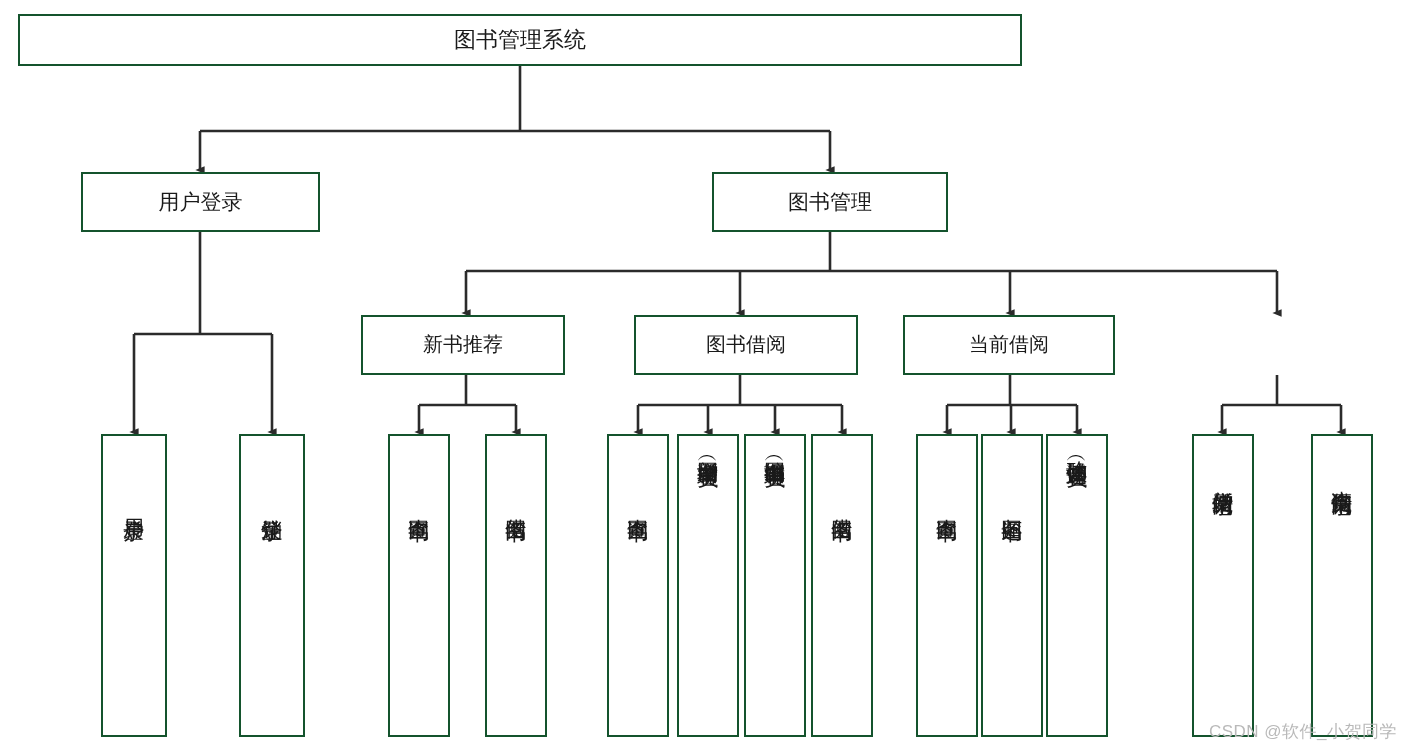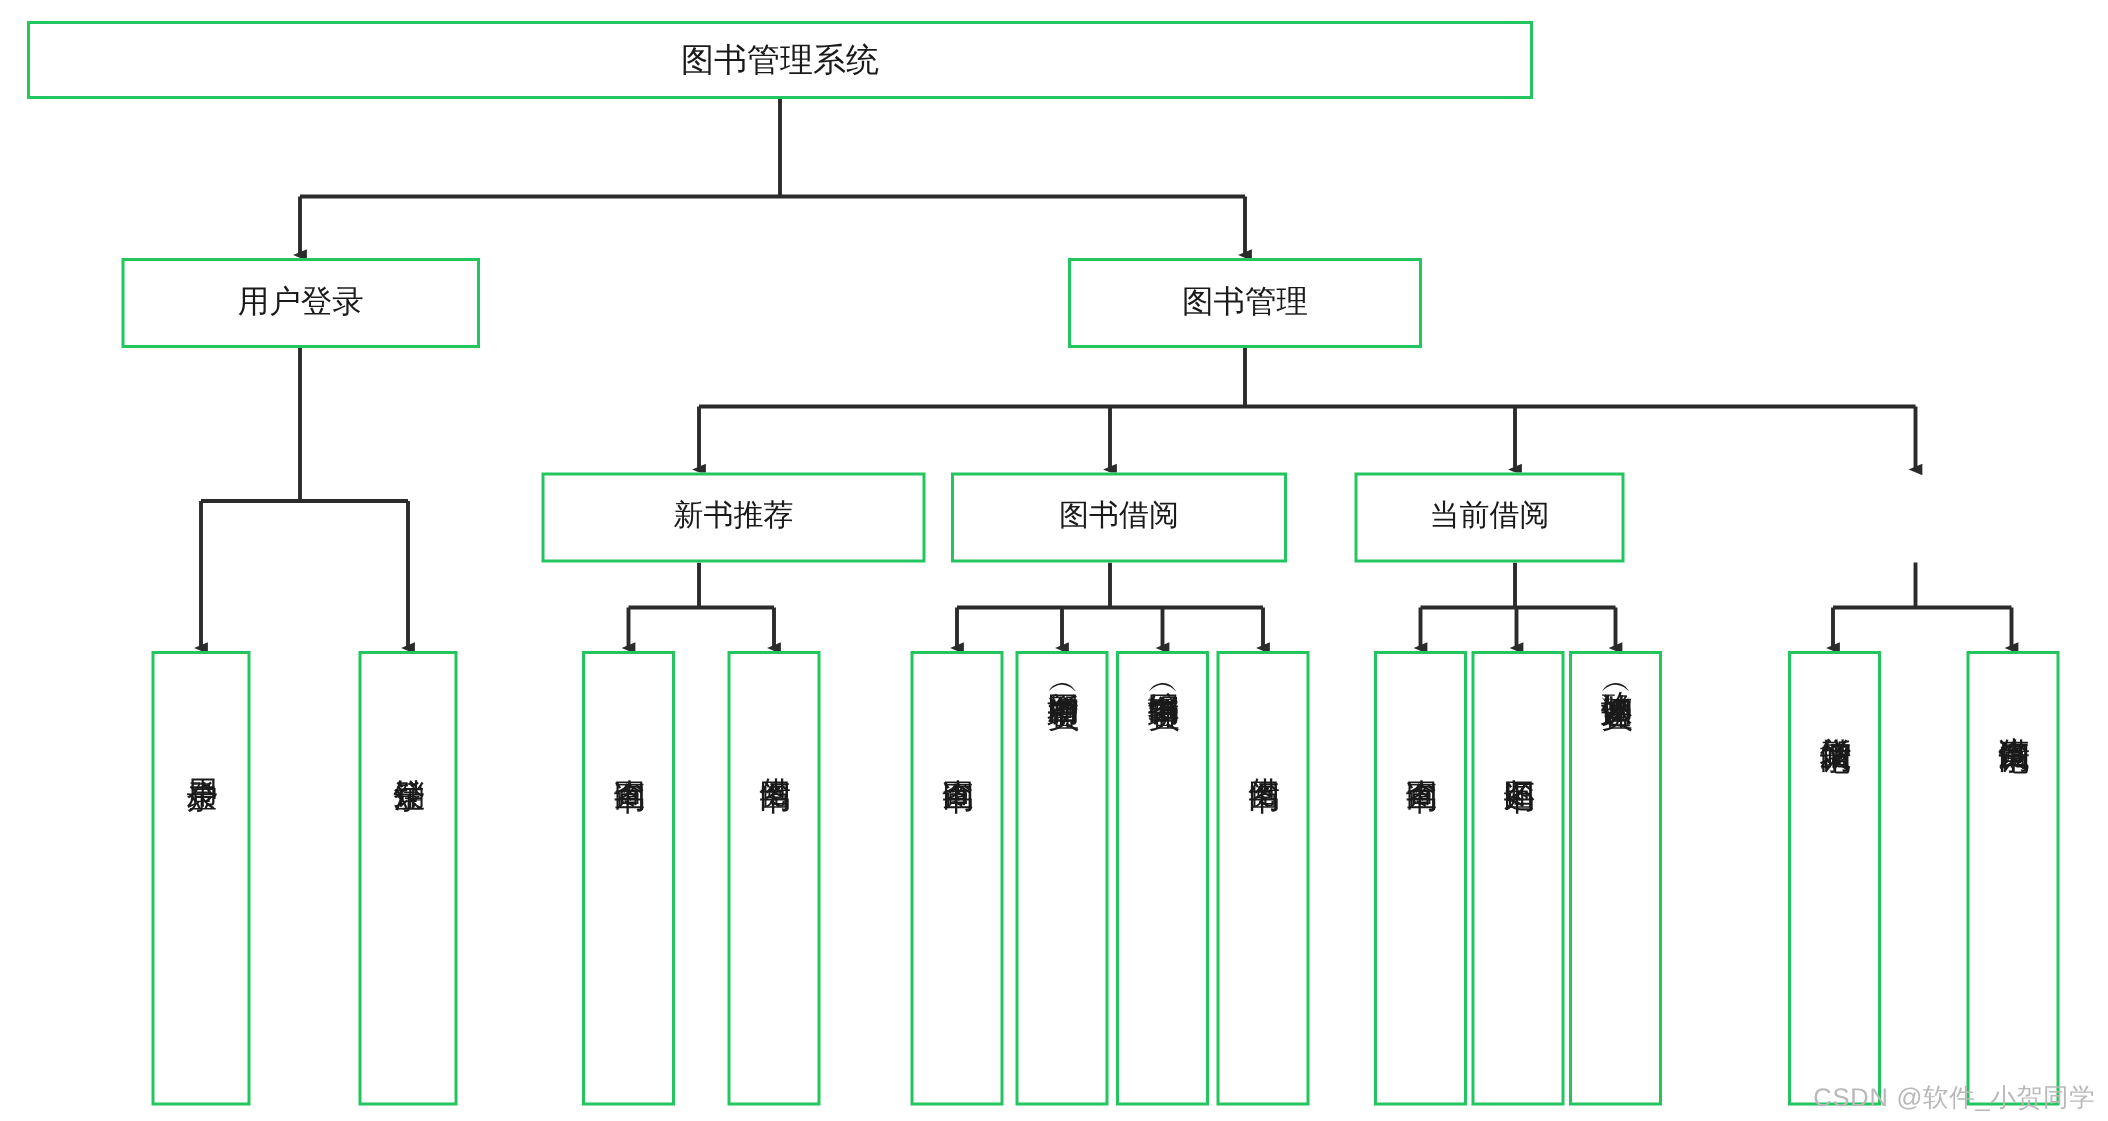--- a/index.html
+++ b/index.html
@@ -22,21 +22,21 @@
     left: 0;
     top: 0;
     width: 1405px;
     height: 747px;
     pointer-events: none;
   }
   .node {
     position: absolute;
     box-sizing: border-box;
     background: #ffffff;
-    border: 2px solid #22c55e;
+    border: 2px solid #14532d;
     display: flex;
     align-items: center;
     justify-content: center;
     color: #1a1a1a;
     z-index: 2;
   }
   .node .label {
     line-height: 1.06;
     text-align: center;
     letter-spacing: 0px;
@@ -131,27 +131,27 @@
     <span class="label">图书管理系统</span>
   </div>
 
   <div class="node l1" style="left:81px; top:172px; width:239px; height:60px;">
     <span class="label">用户登录</span>
   </div>
   <div class="node l1" style="left:712px; top:172px; width:236px; height:60px;">
     <span class="label">图书管理</span>
   </div>
 
-  <div class="node l2" style="left:361px; top:315px; width:256px; height:60px;">
+  <div class="node l2" style="left:361px; top:315px; width:204px; height:60px;">
     <span class="label">新书推荐</span>
   </div>
   <div class="node l2" style="left:634px; top:315px; width:224px; height:60px;">
     <span class="label">图书借阅</span>
   </div>
-  <div class="node l2" style="left:903px; top:315px; width:180px; height:60px;">
+  <div class="node l2" style="left:903px; top:315px; width:212px; height:60px;">
     <span class="label">当前借阅</span>
   </div>
 
   <div class="node leaf tall" style="left:101px; top:434px; width:66px; height:303px;">
     <span class="label">用户登录</span>
   </div>
   <div class="node leaf tall" style="left:239px; top:434px; width:66px; height:303px;">
     <span class="label">注销登录</span>
   </div>
 

